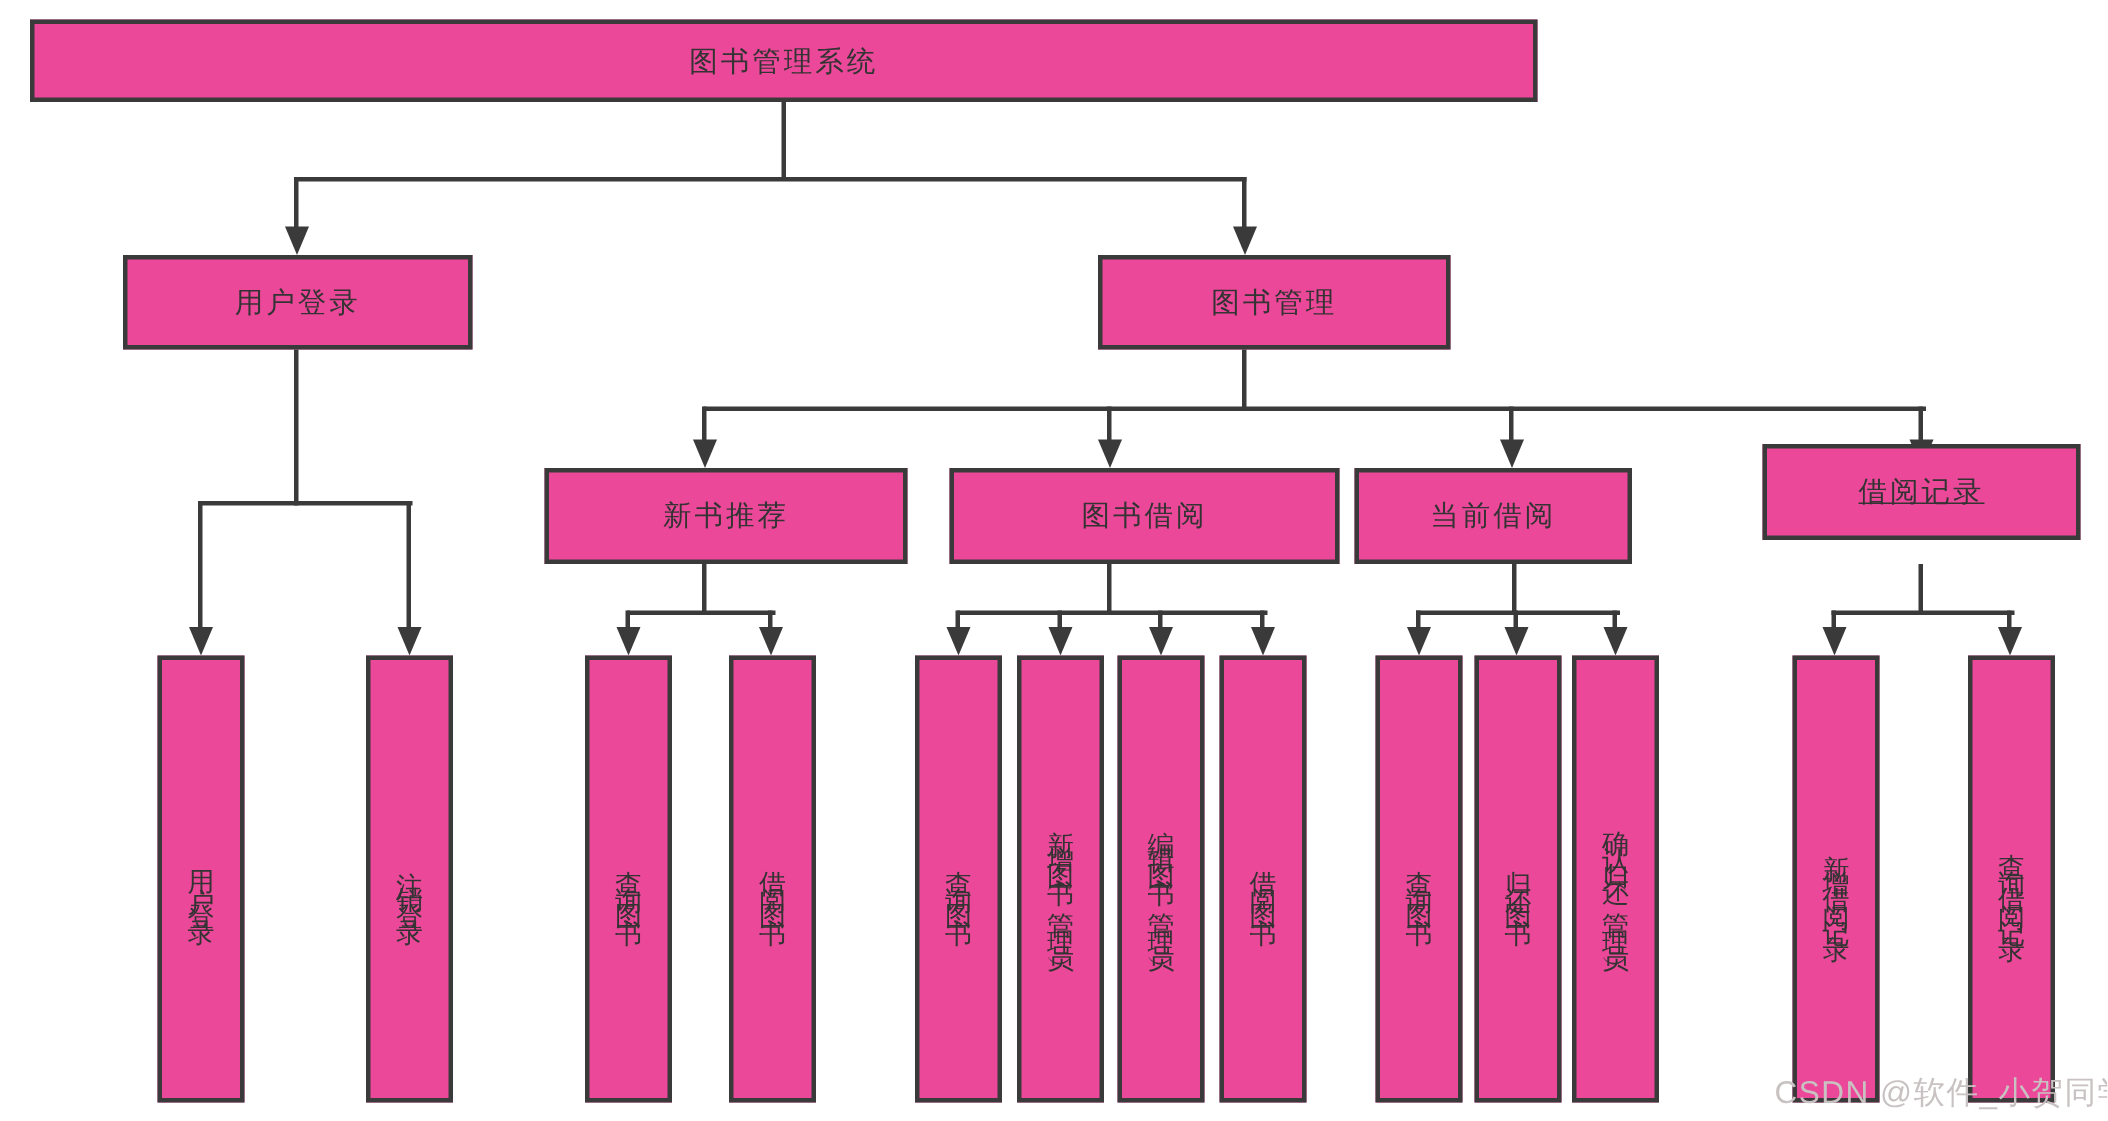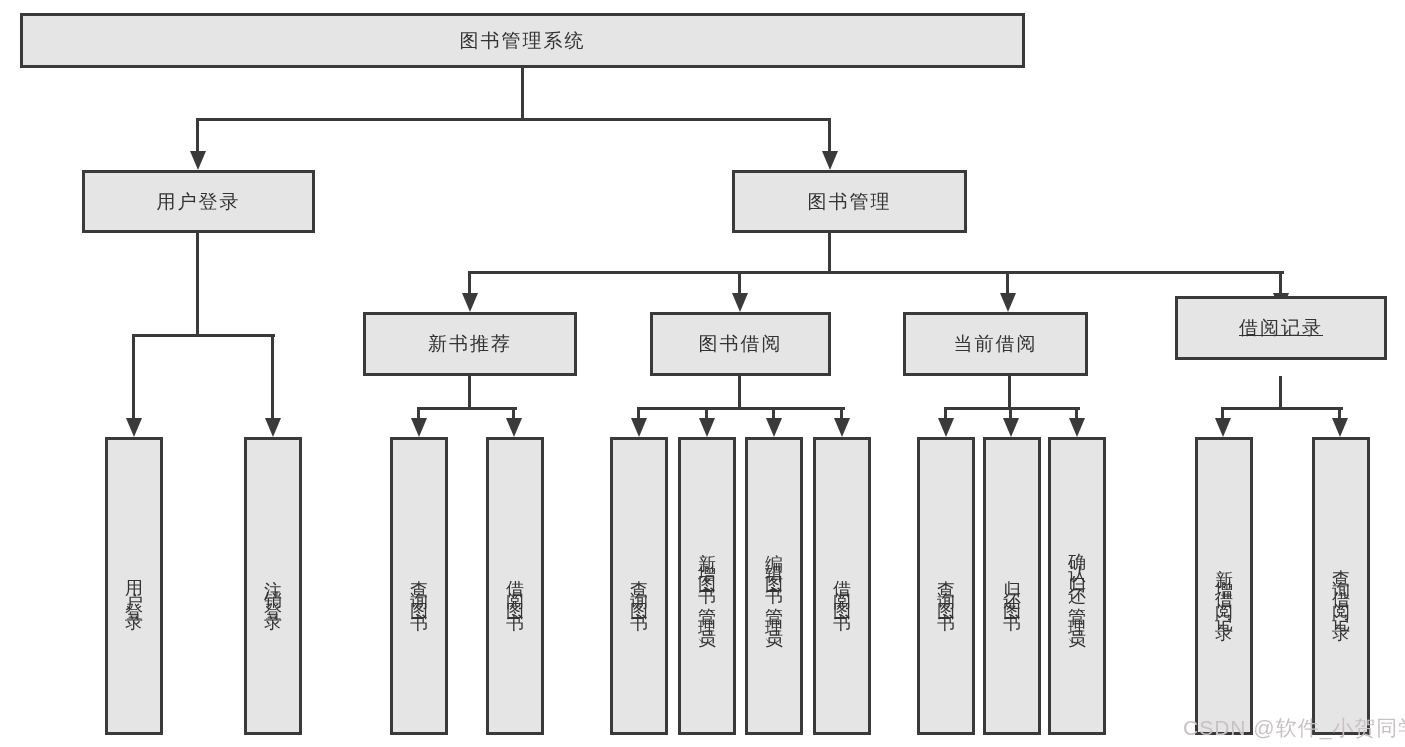--- a/index.html
+++ b/index.html
@@ -3,21 +3,21 @@
 <meta charset="utf-8">
 <style>
   html,body { margin:0; padding:0; background:#ffffff; }
   #stage {
     position:relative; width:1405px; height:747px; background:#ffffff;
     font-family:"Liberation Sans","DejaVu Sans",sans-serif;
     color:#333333; overflow:hidden;
   }
   .box {
     position:absolute; box-sizing:border-box;
-    background:#e5e5e5; border:3px solid #3a3a3a;
+    background:#ec4899; border:3px solid #3a3a3a;
     display:flex; align-items:center; justify-content:center;
     font-size:19px; letter-spacing:2px; color:#333333;
     white-space:nowrap;
   }
   .vbox {
     writing-mode:vertical-rl; text-orientation:mixed;
     font-size:18px; letter-spacing:11px; line-height:1;
     white-space:normal; padding-top:4px;
   }
   .hline { position:absolute; height:3px; background:#3a3a3a; }
@@ -54,22 +54,22 @@
   <div class="hline" style="left:469px; top:271px; width:815px;"></div>
   <div class="vline" style="left:468px;  top:271px; height:24px;"></div>
   <div class="arrow" style="left:462px;  top:293px;"></div>
   <div class="vline" style="left:738px;  top:271px; height:24px;"></div>
   <div class="arrow" style="left:732px;  top:293px;"></div>
   <div class="vline" style="left:1006px; top:271px; height:24px;"></div>
   <div class="arrow" style="left:1000px; top:293px;"></div>
   <div class="vline" style="left:1279px; top:271px; height:24px;"></div>
   <div class="arrow" style="left:1273px; top:293px;"></div>
 
-  <div class="box" style="left:363px;  top:312px; width:214px; height:64px;">新书推荐</div>
-  <div class="box" style="left:633px;  top:312px; width:181px; height:64px;margin-left:17px;">图书借阅</div>
+  <div class="box" style="left:363px;  top:312px; width:242px; height:64px;">新书推荐</div>
+  <div class="box" style="left:633px;  top:312px; width:260px; height:64px;">图书借阅</div>
   <div class="box" style="left:903px;  top:312px; width:185px; height:64px;">当前借阅</div>
   <div class="box" style="left:1175px; top:296px; width:212px; height:64px;text-decoration:underline;">借阅记录</div>
 
   <div class="vline" style="left:196px; top:233px; height:104px;"></div>
   <div class="hline" style="left:133px; top:334px; width:142px;"></div>
   <div class="vline" style="left:132px; top:334px; height:86px;"></div>
   <div class="arrow" style="left:126px; top:418px;"></div>
   <div class="vline" style="left:271px; top:334px; height:86px;"></div>
   <div class="arrow" style="left:265px; top:418px;"></div>
 

